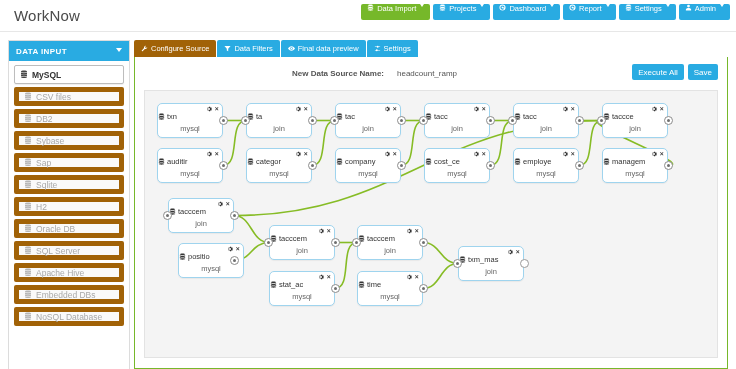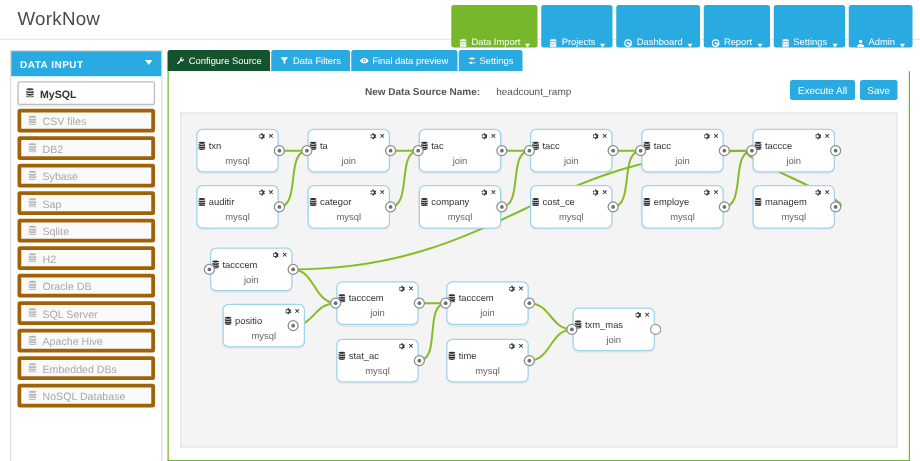--- a/index.html
+++ b/index.html
@@ -17,23 +17,23 @@
     display: flex; align-items: center;
   }
   .brand {
     margin-left: 14px; font-size: 15px; color: #4a4a4a; letter-spacing: .2px;
   }
   .nav-right {
     position: absolute; right: 6px; top: 4px;
     display: flex; gap: 3px; align-items: center;
   }
   .nav-btn {
-    height: 34px; padding: 0 6px; border-radius: 2px;
+    height: 16px; padding: 0 6px; border-radius: 2px;
     background: #29abe2; color: #fff; font-size: 7.5px;
-    display: flex; align-items: flex-end; gap: 3px; white-space: nowrap;
+    display: flex; align-items: flex-start; gap: 3px; white-space: nowrap;
     cursor: pointer; border: none;
   }
   .nav-btn.green { background: #76b82a; }
   .nav-btn .ic { display: inline-flex; }
   .caret {
     width: 0; height: 0; border-left: 2.5px solid transparent;
     border-right: 2.5px solid transparent; border-top: 3px solid #fff;
     margin-left: 1px;
   }
 
@@ -48,21 +48,21 @@
     display: flex; align-items: center; padding: 0 7px;
     position: relative;
   }
   .sb-head .chev {
     position: absolute; right: 7px; top: 7px;
     width: 0; height: 0; border-left: 3px solid transparent;
     border-right: 3px solid transparent; border-top: 4px solid #fff;
   }
   .sb-list { padding: 4px 5px 0 5px; }
   .sb-item {
-    height: 19px; margin-bottom: 3px; border: 3px solid #a16207;
+    height: 19px; margin-bottom: 3px; border: 5px solid #a16207;
     border-radius: 2px; background: #fafafa;
     display: flex; align-items: center; gap: 4px; padding: 0 5px;
     font-size: 8.5px; color: #a8a8a8; cursor: pointer;
   }
   .sb-item.active {
     background: #ffffff; border: 1px solid #bdbdbd; color: #333;
     font-weight: bold; box-shadow: 0 1px 1px rgba(0,0,0,.07);
   }
   .db-ico { flex: 0 0 auto; }
 
@@ -70,21 +70,21 @@
   .main {
     position: absolute; left: 134px; top: 40px;
     width: 594px; height: 329px;
   }
   .tabs { display: flex; gap: 1px; height: 17px; }
   .tab {
     background: #29abe2; color: #fff; font-size: 7.5px;
     padding: 0 7px; display: flex; align-items: center; gap: 3px;
     border-radius: 2px 2px 0 0; cursor: pointer; white-space: nowrap;
   }
-  .tab.active { background: #14532d; }
+  .tab.active { background: #a16207; }
   .panel {
     position: absolute; left: 0; top: 17px; width: 594px; height: 312px;
     background: #fff; border: 1px solid #76b82a; border-top: none;
   }
   .toolbar { position: relative; height: 33px; }
   .ds-label {
     position: absolute; left: 157px; top: 12px;
     font-size: 8px; font-weight: bold; color: #555;
   }
   .ds-value {

